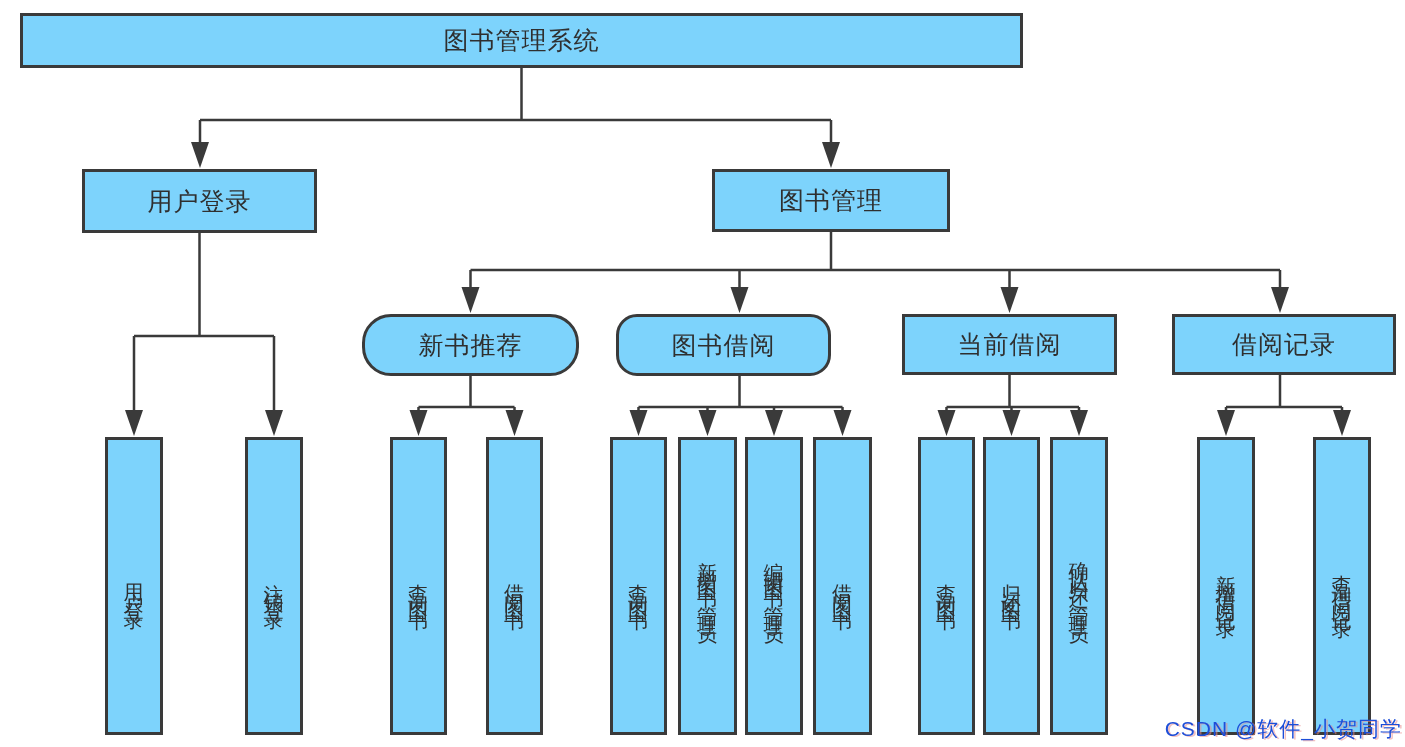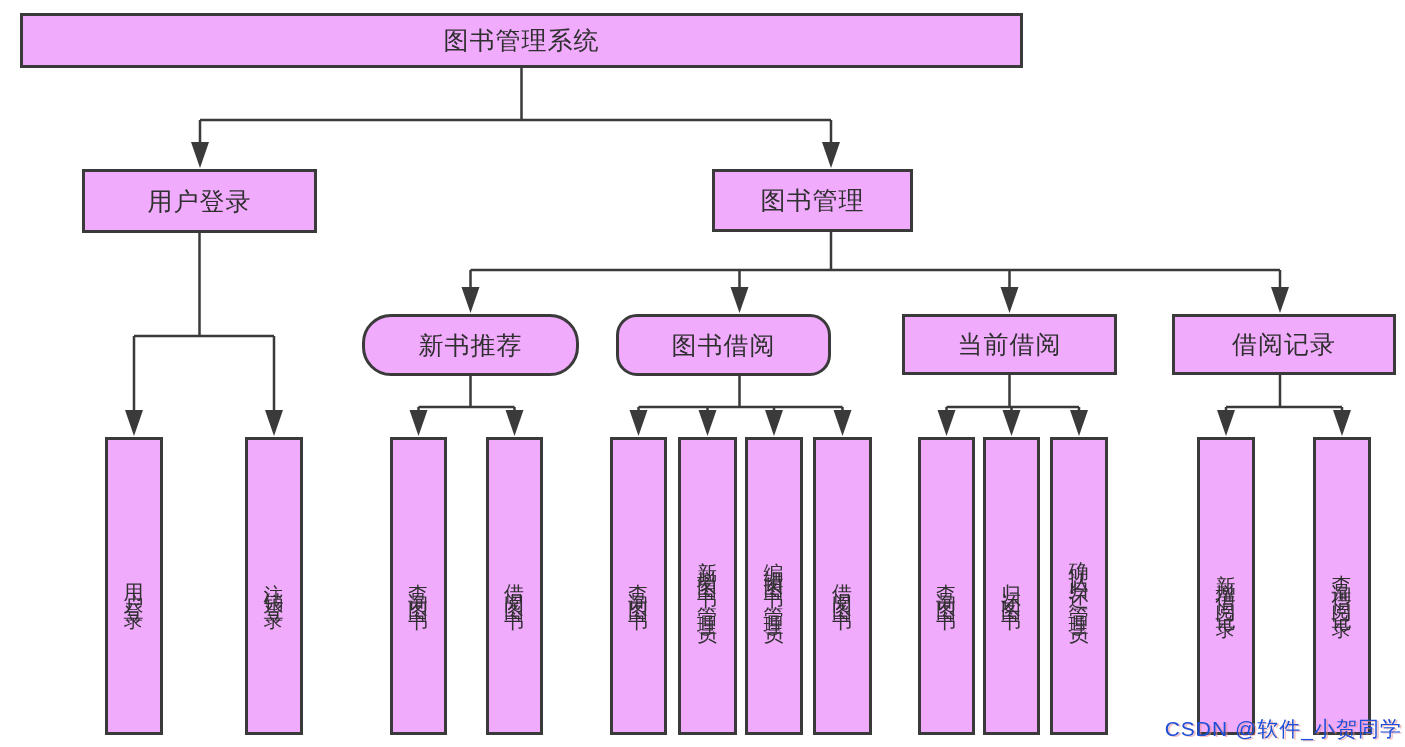--- a/index.html
+++ b/index.html
@@ -13,21 +13,21 @@
     color: #333333;
   }
   .connectors {
     position: absolute;
     left: 0; top: 0;
     width: 1405px; height: 747px;
   }
   .node, .leaf {
     position: absolute;
     box-sizing: border-box;
-    background: #f0abfc;
+    background: #7dd3fc;
     border: 3px solid #3a3a3a;
     display: flex;
     align-items: center;
     justify-content: center;
     color: #2f2f2f;
   }
   .node {
     font-size: 25px;
     letter-spacing: 1px;
     white-space: nowrap;
@@ -85,21 +85,21 @@
       <polygon points="1002.5,410 1020.5,410 1011.5,436"></polygon>
       <polygon points="1070,410 1088,410 1079,436"></polygon>
       <polygon points="1217,410 1235,410 1226,436"></polygon>
       <polygon points="1333,410 1351,410 1342,436"></polygon>
     </g>
   </svg>
 
   <div class="node" style="left:20px; top:13px; width:1003px; height:55px;">图书管理系统</div>
 
   <div class="node" style="left:82px; top:169px; width:235px; height:64px;">用户登录</div>
-  <div class="node" style="left:712px; top:169px; width:201px; height:63px;">图书管理</div>
+  <div class="node" style="left:712px; top:169px; width:238px; height:63px;">图书管理</div>
 
   <div class="node" style="left:362px; top:314px; width:217px; height:62px;border-radius:29px;">新书推荐</div>
   <div class="node" style="left:616px; top:314px; width:215px; height:62px;border-radius:21px;">图书借阅</div>
   <div class="node" style="left:902px; top:314px; width:215px; height:61px;">当前借阅</div>
   <div class="node" style="left:1172px; top:314px; width:224px; height:61px;">借阅记录</div>
 
   <div class="leaf" style="left:105px; top:437px; width:58px; height:298px;">
     <span>用户登录</span>
   </div>
   <div class="leaf" style="left:245px; top:437px; width:58px; height:298px;">

